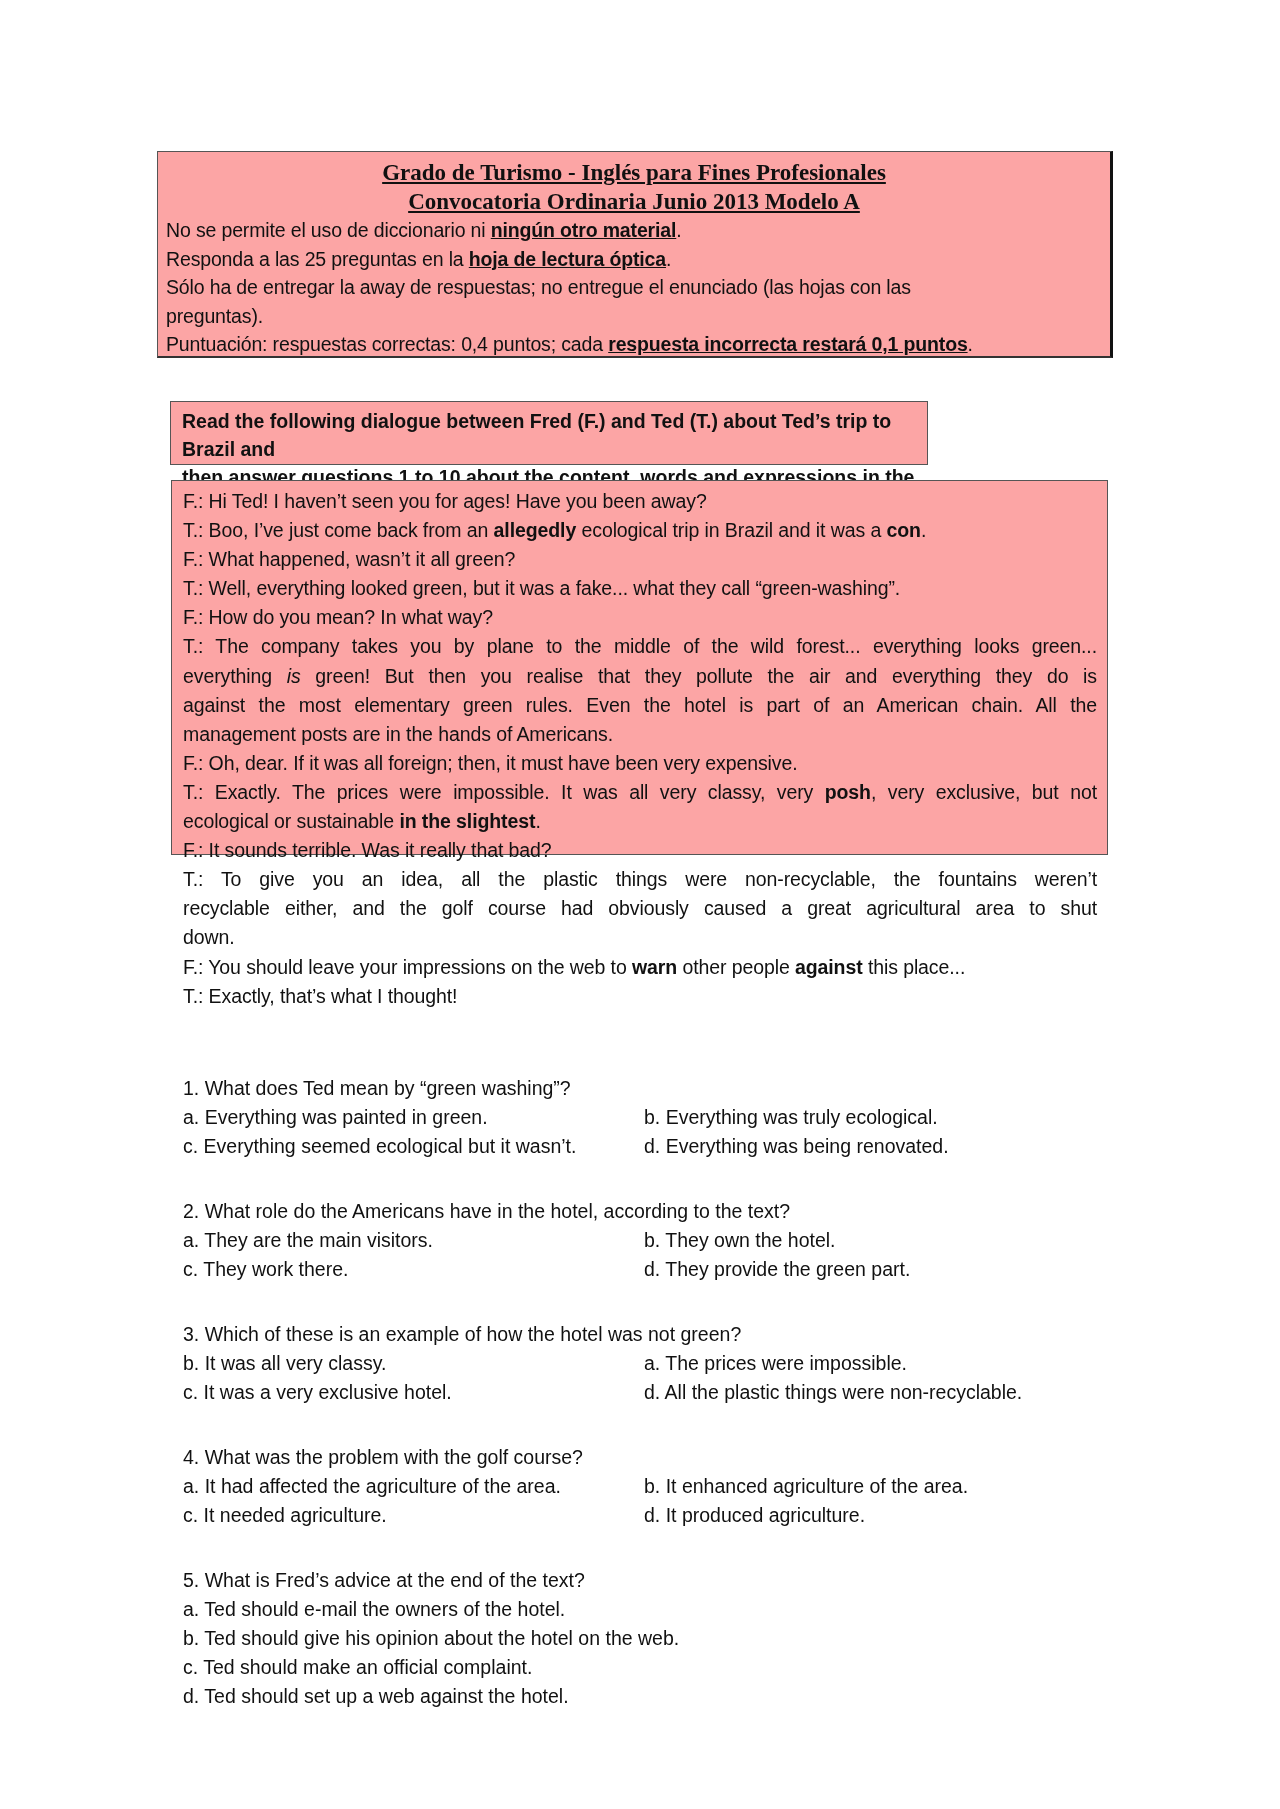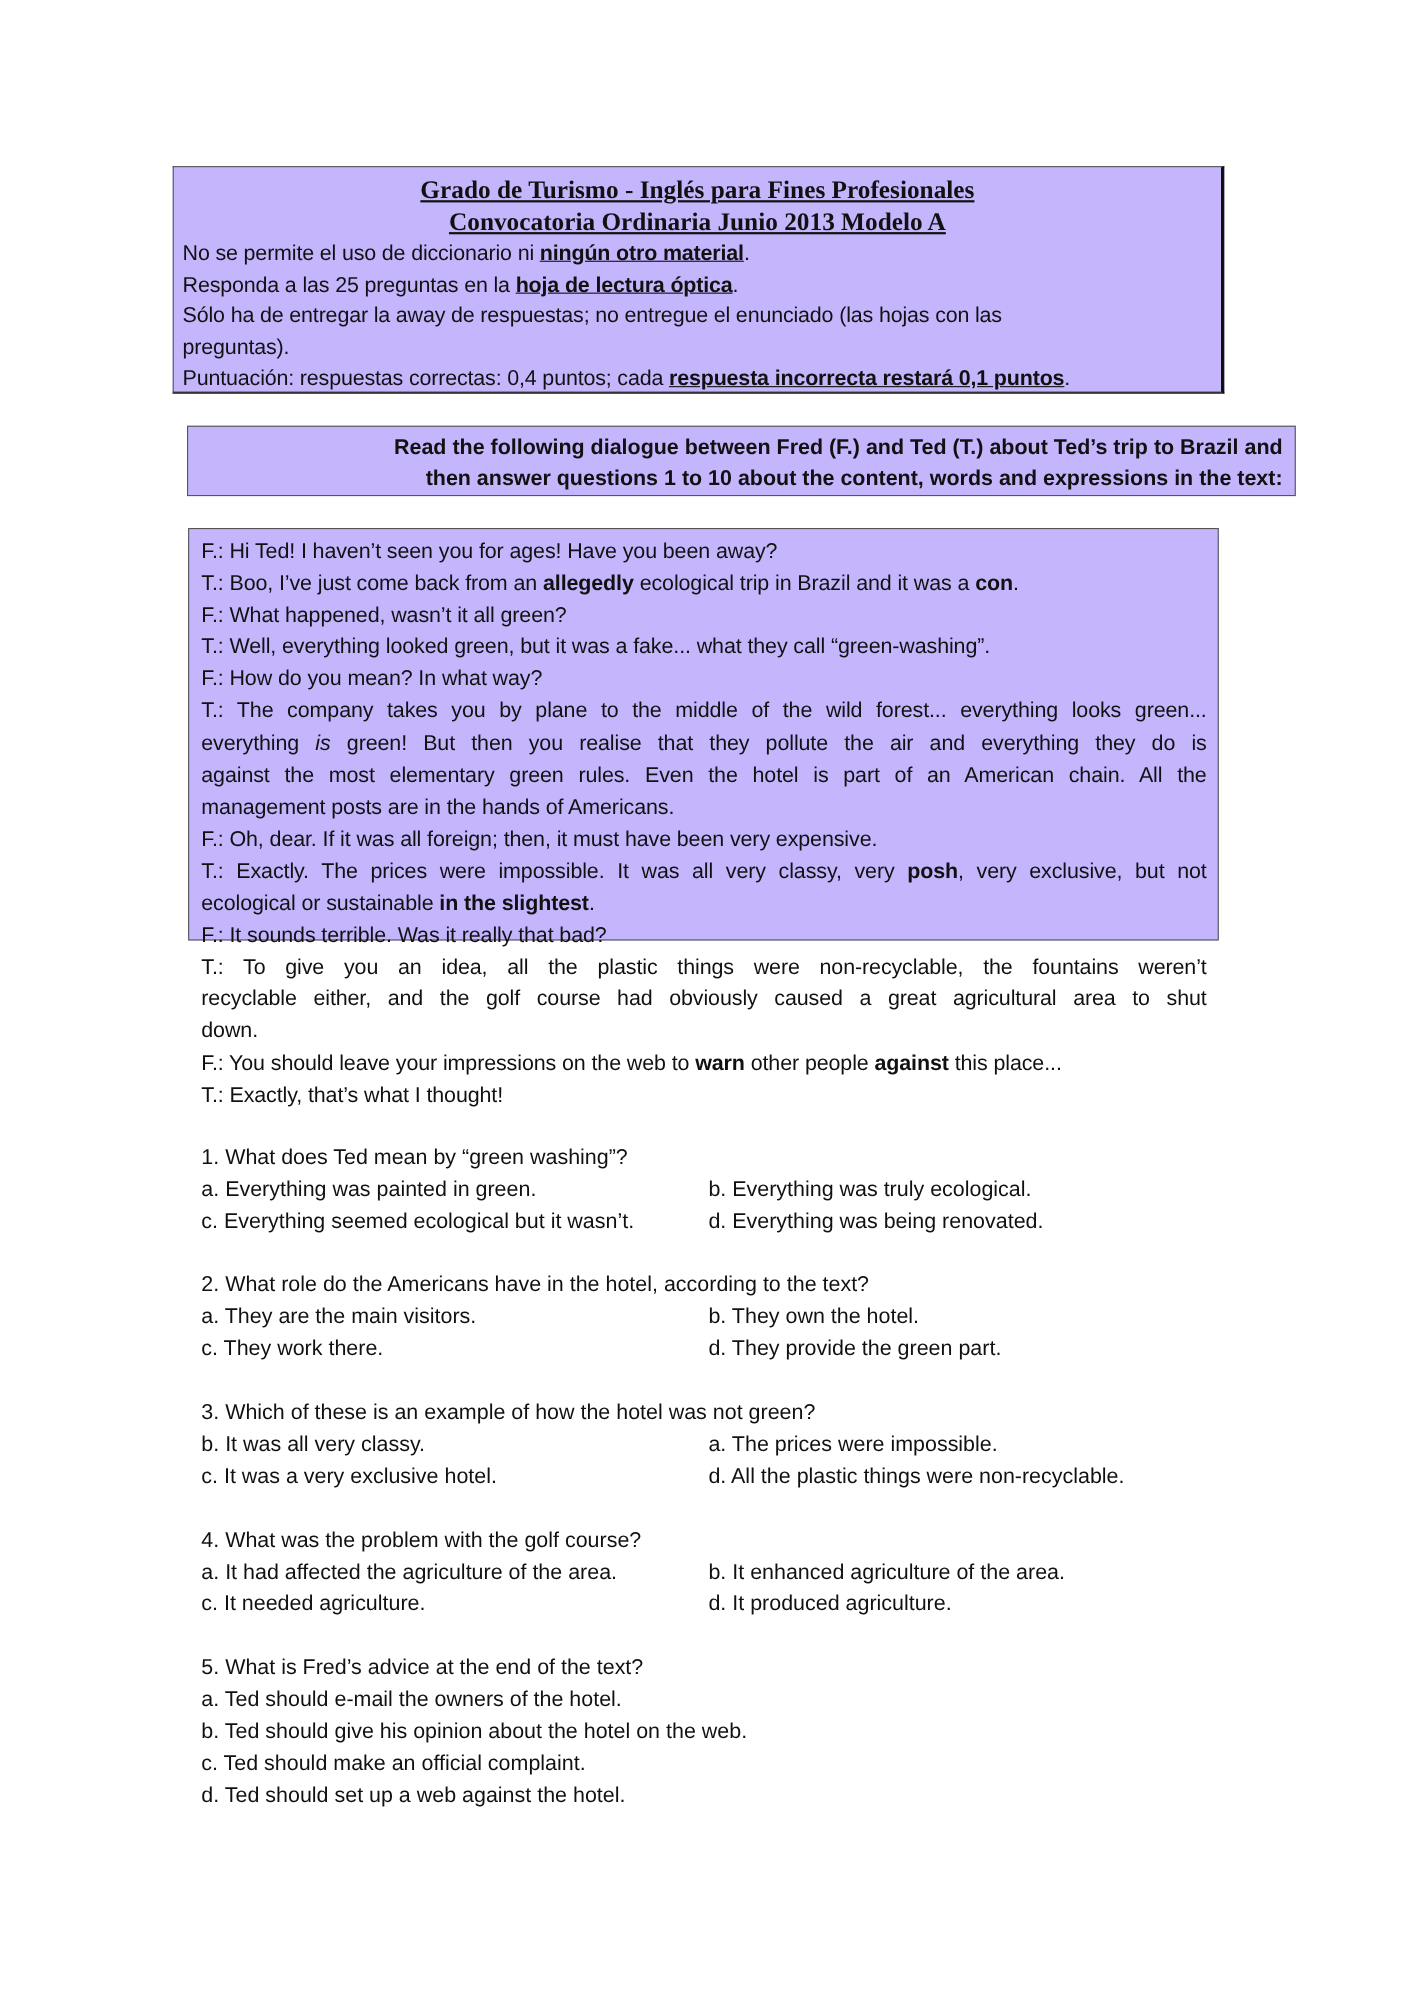--- a/index.html
+++ b/index.html
@@ -1,33 +1,33 @@
 <!DOCTYPE html>
 <html><head>
 <meta charset="utf-8">
 <style>
   html, body { margin: 0; padding: 0; background: #ffffff; }
   body { width: 1280px; height: 1809px; position: relative; overflow: hidden;
          font-family: "Liberation Sans", sans-serif; color: #111; }
-  .box { position: absolute; border: 1.5px solid #555; box-sizing: border-box; background: #c4b5fd; }
+  .box { position: absolute; border: 1.5px solid #555; box-sizing: border-box; background: #fca5a5; }
   #header-box { left: 157px; top: 151px; width: 956px; height: 207px;
                 border-right: 3px solid #111; border-bottom: 2.5px solid #333; padding: 6px 8px 0 8px; }
-  #instr-box { left: 170px; top: 387px; width: 1008px; height: 64px; padding: 5px 11px; text-align: right; }
+  #instr-box { left: 170px; top: 401px; width: 758px; height: 64px; padding: 5px 11px; }
   #dialogue-box { left: 171px; top: 480px; width: 937px; height: 375px; padding: 6px 10px 0 11px; }
   .title { font-family: "Liberation Serif", serif; font-weight: bold; text-align: center;
            font-size: 23px; line-height: 29px; text-decoration: underline; }
   .line { font-size: 19.5px; line-height: 28.5px; white-space: nowrap; letter-spacing: -0.15px; }
   .hl { font-weight: bold; text-decoration: underline; }
   .b { font-weight: bold; }
   .i { font-style: italic; }
   .instr { font-weight: bold; font-size: 19.5px; line-height: 28px; }
   .dl { font-size: 19.5px; line-height: 29.1px; letter-spacing: -0.1px; }
   .just { text-align: justify; text-align-last: justify; }
   .questions { position: absolute; left: 183px; top: 1038px; width: 900px; }
-  .q { margin-bottom: 29px; }
+  .q { margin-bottom: 29px; margin-top: 36px; }
   .q .stem, .q .opt { font-size: 19.5px; line-height: 29px; white-space: nowrap; }
   .opt-grid { display: grid; grid-template-columns: 461px 1fr; }
 </style>
 </head>
 <body>
 
 <div class="box" id="header-box">
   <div class="title">Grado de Turismo - Inglés para Fines Profesionales</div>
   <div class="title">Convocatoria Ordinaria Junio 2013 Modelo A</div>
   <div class="line"><span>No se permite el uso de diccionario ni </span><span class="hl">ningún otro material</span><span>.</span></div>

